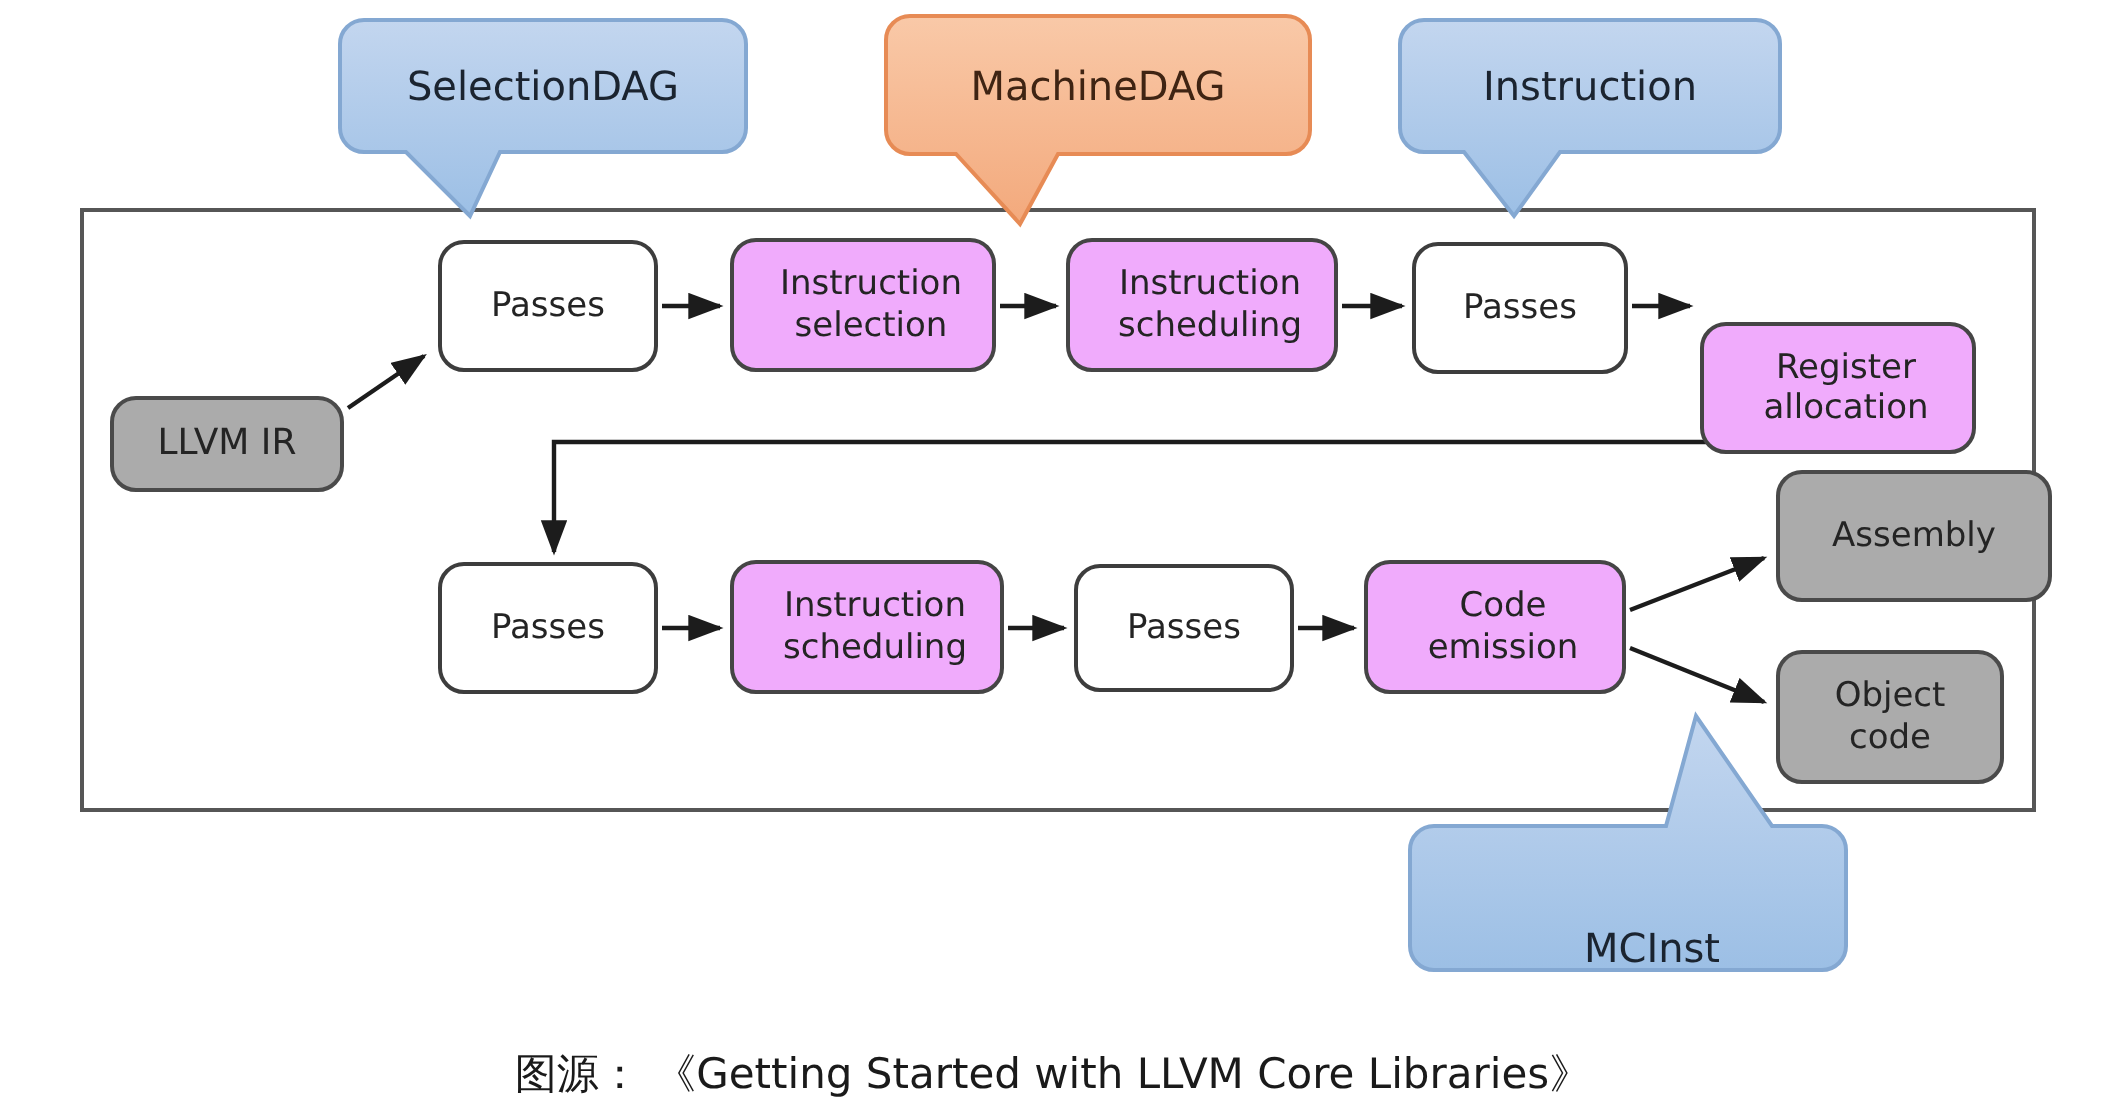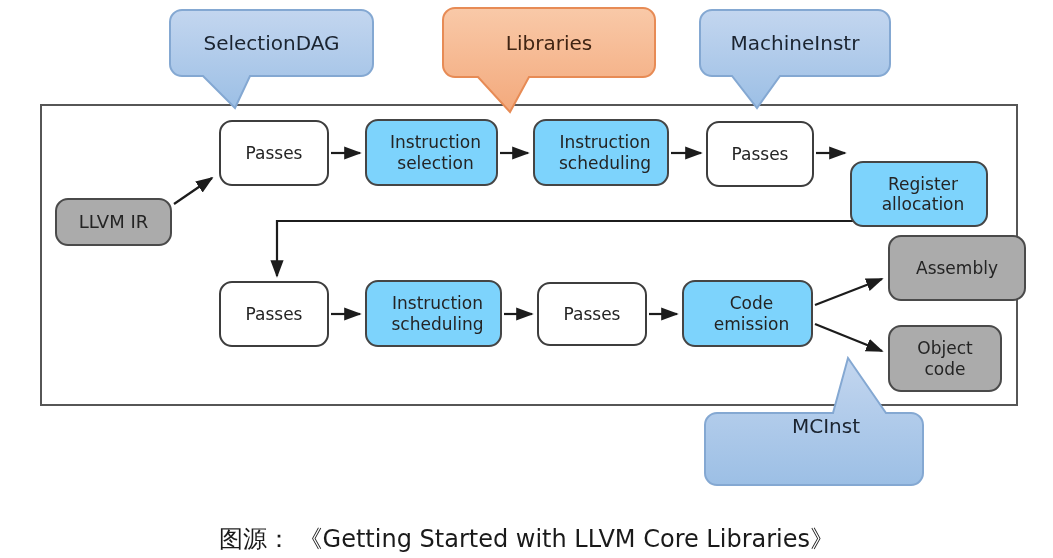--- a/index.html
+++ b/index.html
@@ -40,21 +40,21 @@
     align-items: center;
     justify-content: center;
     text-align: center;
     font-size: 17px;
     line-height: 1.18;
     color: #242424;
     box-sizing: border-box;
     padding: 2px 12px;
   }
   .node.white { background: #ffffff; border-color: #3d3d3d; }
-  .node.light { background: #7dd3fc; padding-left: 20px; }
+  .node.light { background: #f0abfc; padding-left: 20px; }
   .node.dark  { background: #ababab; border-color: #4a4a4a; }
 
   #node-llvm-ir        { left: 55px;  top: 198px; width: 117px; height: 48px; font-size: 18px; }
   #node-passes-1       { left: 219px; top: 120px; width: 110px; height: 66px; }
   #node-instr-sel      { left: 365px; top: 119px; width: 133px; height: 67px; }
   #node-instr-sched-1  { left: 533px; top: 119px; width: 136px; height: 67px; }
   #node-passes-2       { left: 706px; top: 121px; width: 108px; height: 66px; }
   #node-reg-alloc      { left: 850px; top: 121px; width: 138px; height: 66px; margin-top: 40px; }
   #node-passes-3       { left: 219px; top: 281px; width: 110px; height: 66px; }
   #node-instr-sched-2  { left: 365px; top: 280px; width: 137px; height: 67px; }
@@ -71,28 +71,28 @@
     align-items: center;
     justify-content: center;
     text-align: center;
     font-size: 20px;
     color: #1b2430;
     pointer-events: none;
   }
   #label-selection-dag { left: 170px; top: 10px;  width: 203px; height: 66px; }
   #label-machine-dag   { left: 443px; top: 8px;   width: 212px; height: 69px; color: #3f2413; }
   #label-machine-instr { left: 700px; top: 10px;  width: 190px; height: 66px; }
-  #label-mcinst        { left: 705px; top: 390px; width: 242px; height: 72px; }
+  #label-mcinst        { left: 705px; top: 438px; width: 242px; height: 72px; }
 
   #caption {
     position: absolute;
     left: 0; top: 523px;
     width: 1053px;
     text-align: center;
-    font-size: 24px;
+    font-size: 21px;
     color: #1a1a1a;
     z-index: 2;
   }
 </style>
 </head>
 <body>
 
 <div id="stage">
 
   <div id="frame"></div>
@@ -124,22 +124,22 @@
     <path class="arrow" marker-end="url(#ah)" d="M 815 305 L 882 279"></path>
     <path class="arrow" marker-end="url(#ah)" d="M 815 324 L 882 351"></path>
 
     <path class="bubble" fill="url(#blueGrad)" d="M 182 10 H 361 A 12 12 0 0 1 373 22 V 64 A 12 12 0 0 1 361 76 H 250 L 235 108 L 203 76 H 182 A 12 12 0 0 1 170 64 V 22 A 12 12 0 0 1 182 10 Z" stroke="#84a8d2"></path>
     <path class="bubble" fill="url(#orangeGrad)" d="M 455 8 H 643 A 12 12 0 0 1 655 20 V 65 A 12 12 0 0 1 643 77 H 529 L 510 112 L 478 77 H 455 A 12 12 0 0 1 443 65 V 20 A 12 12 0 0 1 455 8 Z" stroke="#e78b55"></path>
     <path class="bubble" fill="url(#blueGrad)" d="M 712 10 H 878 A 12 12 0 0 1 890 22 V 64 A 12 12 0 0 1 878 76 H 780 L 757 108 L 732 76 H 712 A 12 12 0 0 1 700 64 V 22 A 12 12 0 0 1 712 10 Z" stroke="#84a8d2"></path>
     <path class="bubble" fill="url(#blueGrad)" d="M 717 413 H 833 L 848 358 L 886 413 H 911 A 12 12 0 0 1 923 425 V 473 A 12 12 0 0 1 911 485 H 717 A 12 12 0 0 1 705 473 V 425 A 12 12 0 0 1 717 413 Z" stroke="#84a8d2"></path>
   </svg>
 
   <div class="callout-label" id="label-selection-dag">SelectionDAG</div>
-  <div class="callout-label" id="label-machine-dag">Libraries</div>
-  <div class="callout-label" id="label-machine-instr">MachineInstr</div>
+  <div class="callout-label" id="label-machine-dag">MachineDAG</div>
+  <div class="callout-label" id="label-machine-instr">Instruction</div>
   <div class="callout-label" id="label-mcinst">MCInst</div>
 
   <div class="node dark" id="node-llvm-ir">
     <span>LLVM IR</span>
   </div>
   <div class="node white" id="node-passes-1">
     <span>Passes</span>
   </div>
   <div class="node light" id="node-instr-sel">
     <span>Instruction selection</span>

